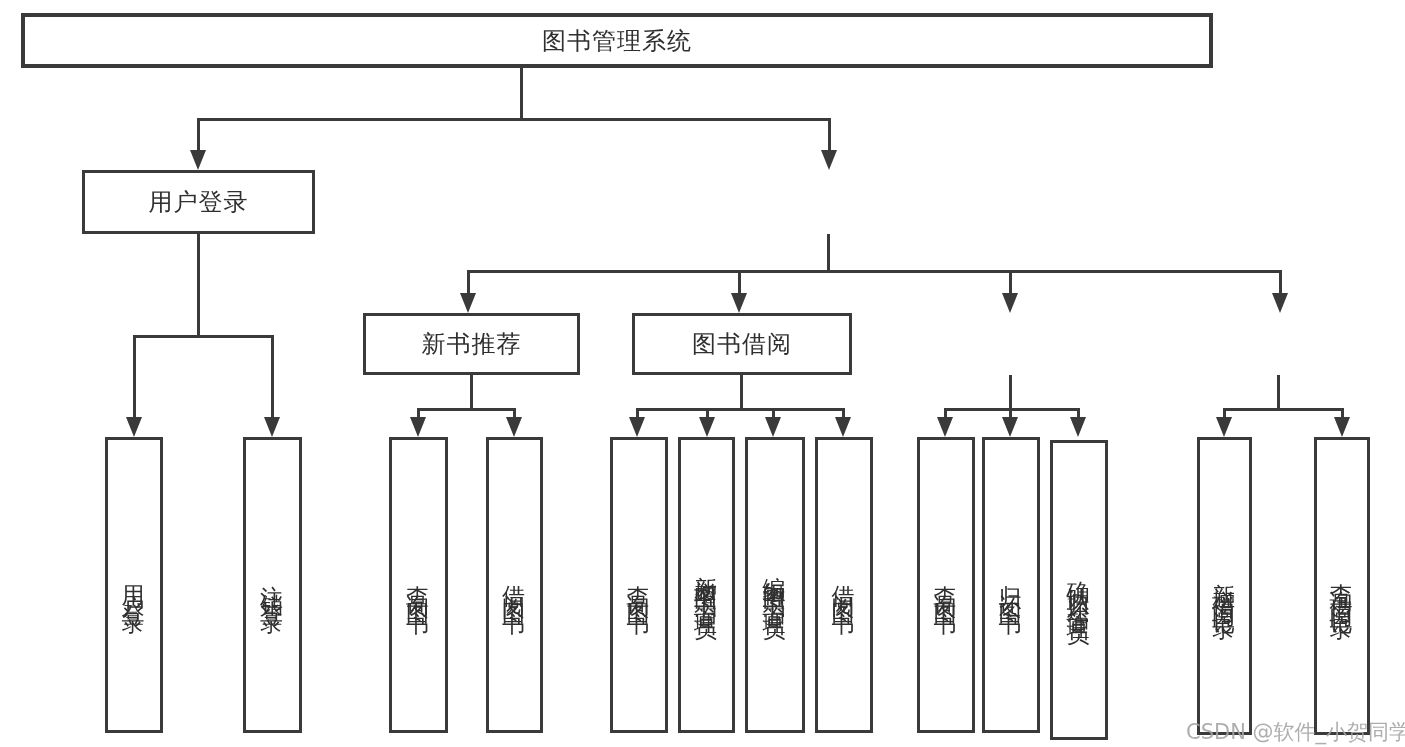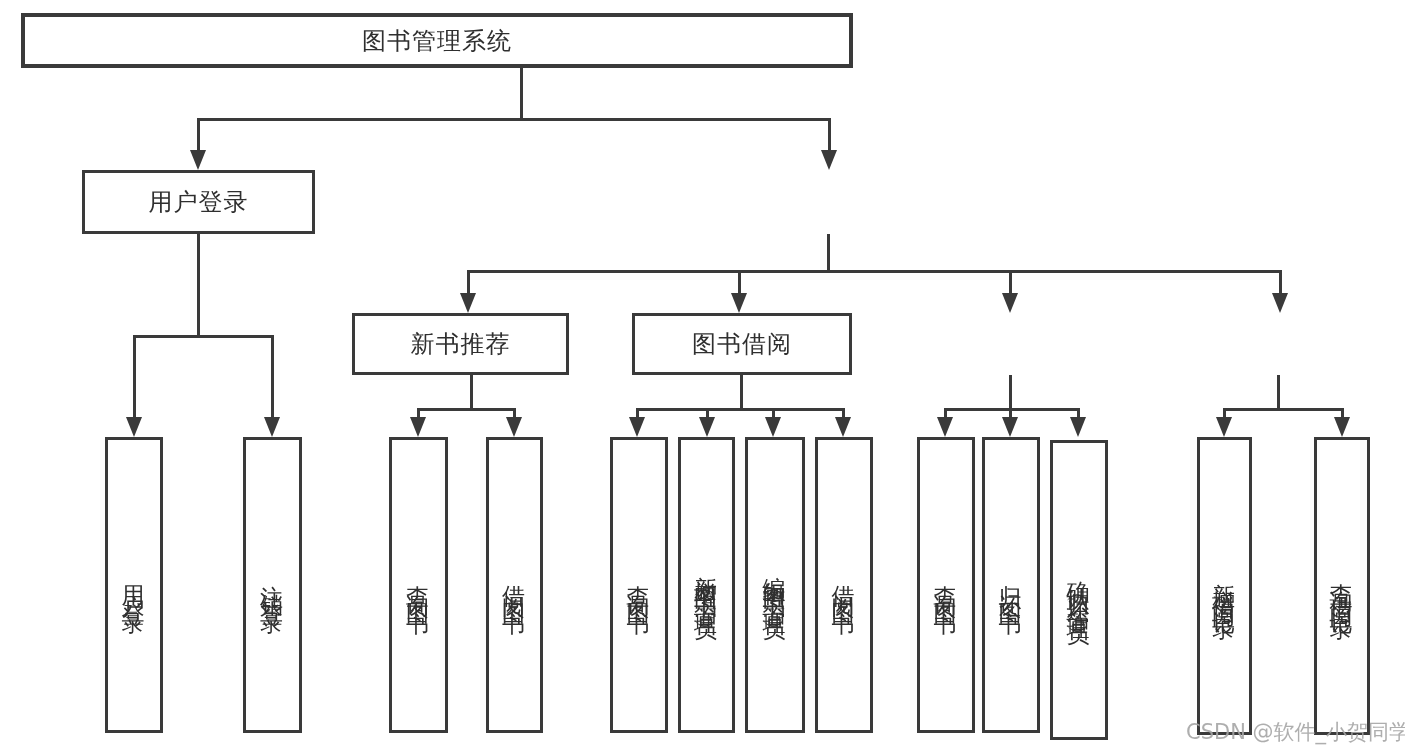--- a/index.html
+++ b/index.html
@@ -61,21 +61,21 @@
     color: rgba(165,165,165,0.9);
     z-index: 5;
     white-space: nowrap;
   }
 </style>
 </head>
 <body>
 
 <div id="canvas">
 
-  <div class="node root" style="left:21px; top:13px; width:832px; height:55px;">
+  <div class="node root" style="left:21px; top:13px; width:1192px; height:55px;">
     <span>图书管理系统</span>
   </div>
 
   <div class="vline" style="left:520px; top:68px; height:52px;"></div>
   <div class="hline" style="left:197px; top:118px; width:634px;"></div>
   <div class="vline" style="left:197px; top:118px; height:34px;"></div>
   <div class="arrow" style="left:190px; top:150px;"></div>
   <div class="vline" style="left:828px; top:118px; height:34px;"></div>
   <div class="arrow" style="left:821px; top:150px;"></div>
 
@@ -94,21 +94,21 @@
   <div class="hline" style="left:467px; top:270px; width:814px;"></div>
   <div class="vline" style="left:467px; top:270px; height:26px;"></div>
   <div class="arrow" style="left:460px; top:293px;"></div>
   <div class="vline" style="left:738px; top:270px; height:26px;"></div>
   <div class="arrow" style="left:731px; top:293px;"></div>
   <div class="vline" style="left:1009px; top:270px; height:26px;"></div>
   <div class="arrow" style="left:1002px; top:293px;"></div>
   <div class="vline" style="left:1279px; top:270px; height:26px;"></div>
   <div class="arrow" style="left:1272px; top:293px;"></div>
 
-  <div class="node" style="left:352px; top:313px; width:217px; height:62px;">
+  <div class="node" style="left:363px; top:313px; width:217px; height:62px;">
     <span>新书推荐</span>
   </div>
   <div class="node" style="left:632px; top:313px; width:220px; height:62px;">
     <span>图书借阅</span>
   </div>
 
   <div class="vline" style="left:470px; top:375px; height:36px;"></div>
   <div class="hline" style="left:417px; top:408px; width:99px;"></div>
   <div class="vline" style="left:417px; top:408px; height:12px;"></div>
   <div class="arrow" style="left:410px; top:417px;"></div>

